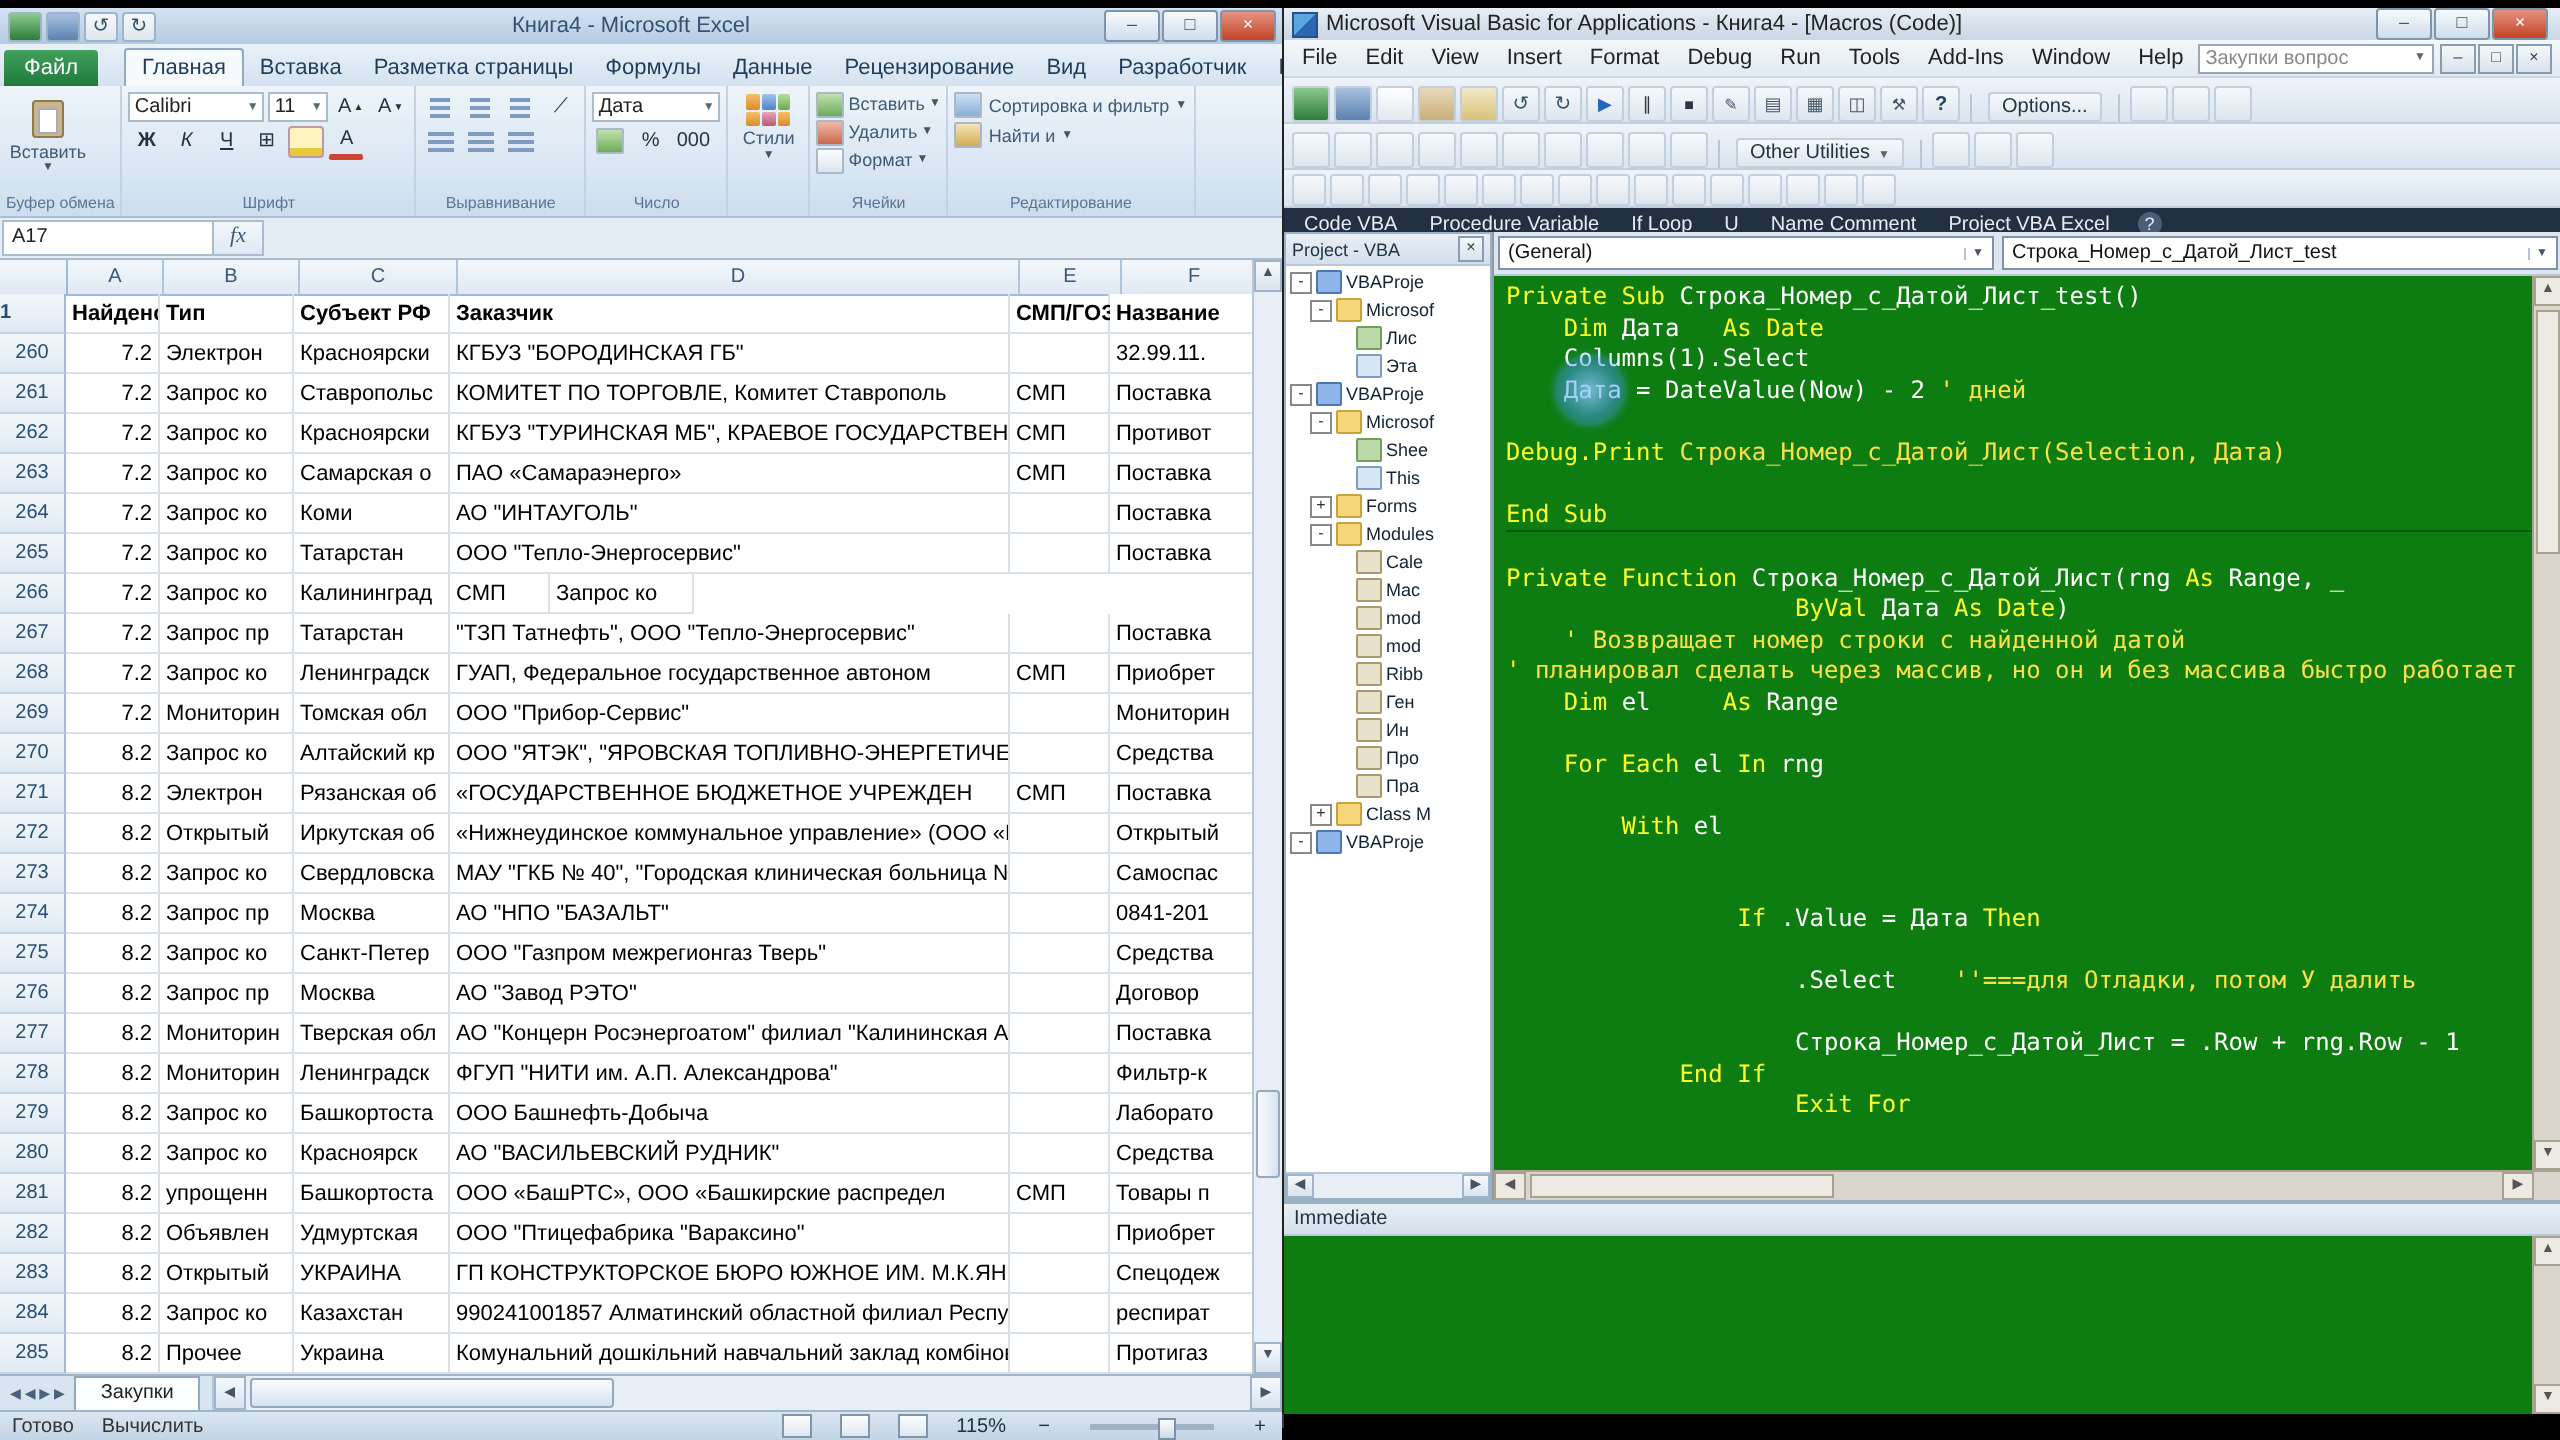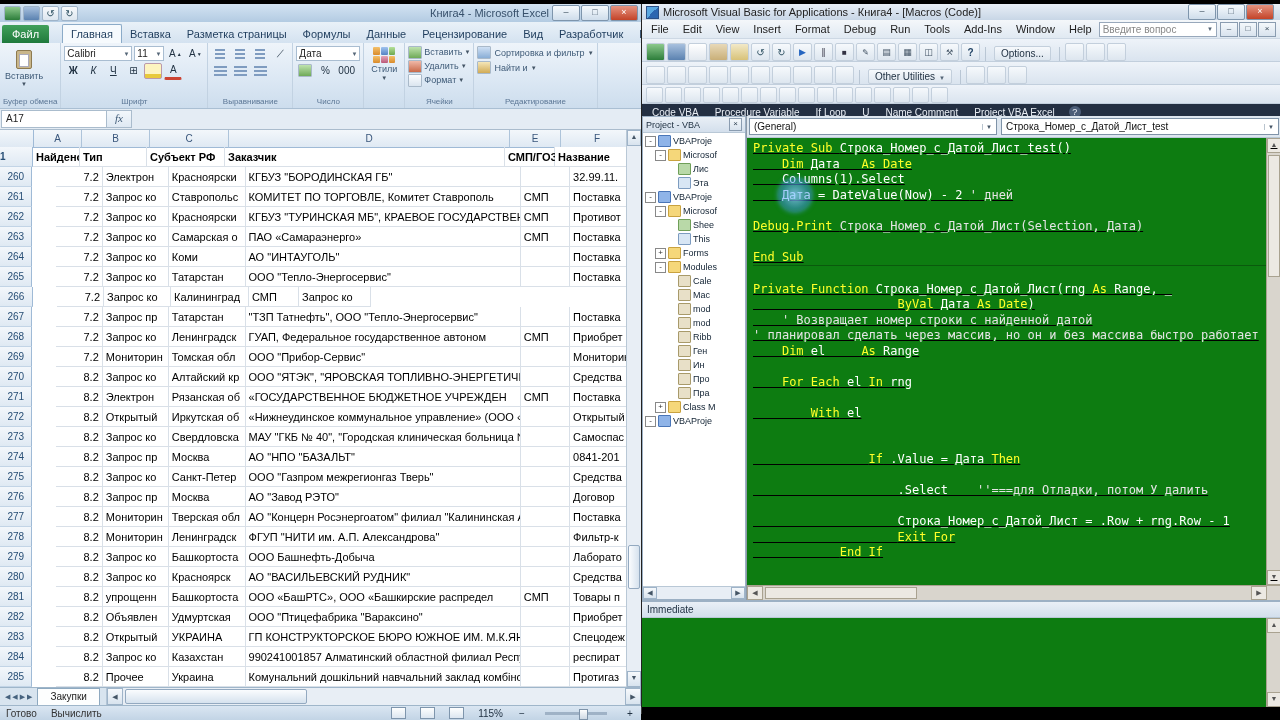--- a/index.html
+++ b/index.html
@@ -5,21 +5,21 @@
   html,body{margin:0;padding:0;background:#000;}
   #stage{position:relative;width:1280px;height:720px;background:#000;overflow:hidden;
          font-family:"Liberation Sans","DejaVu Sans",sans-serif;-webkit-font-smoothing:antialiased;}
   
   #excel{position:absolute;left:0;top:4px;width:641px;height:710px;background:#dbe7f2;border-right:1px solid #3a3a3a;}
   .x-title{height:18px;background:linear-gradient(#d3e3f2,#b3cbe2);display:flex;align-items:center;font-size:11px;color:#37506b;}
   .qat{display:flex;gap:2px;padding:0 4px;align-items:center;}
   .qicon{width:15px;height:13px;border-radius:2px;border:1px solid #9fb4c9;background:linear-gradient(#f6f9fc,#dde6ef);display:flex;align-items:center;justify-content:center;font-size:8px;color:#345;}
   .qicon.ic-excel{background:linear-gradient(#8cc98c,#2c7d3a);color:#fff;}
   .qicon.ic-save{background:linear-gradient(#a7c0de,#5b82b0);}
-  .x-title .t{flex:1;text-align:right;}
+  .x-title .t{flex:1;text-align:center;}
   .winbtns{display:flex;gap:1px;padding:0 3px;}
   .wb{width:26px;height:14px;border:1px solid #7e95ac;border-radius:2px;font-size:9px;line-height:12px;text-align:center;background:linear-gradient(#f6fafd,#cfddeb);color:#456;}
   .wb.close{background:linear-gradient(#e59380,#c34328);color:#fff;}
   .x-tabs{height:21px;display:flex;align-items:flex-end;background:linear-gradient(#e9f1f8,#d4e2f0);font-size:11px;color:#1e3c5c;padding-left:2px;}
   .tabgroup{display:flex;align-items:flex-end;}
   .x-tab{padding:3px 8px 3px;white-space:nowrap;}
   .x-tab.file{background:linear-gradient(#41a05b,#1f7a3c);color:#fff;border-radius:2px 2px 0 0;margin-right:13px;padding:3px 10px;}
   .x-tab.active{background:#f6fafd;border:1px solid #8babc8;border-bottom:none;border-radius:2px 2px 0 0;}
   
   .x-ribbon{height:65px;background:linear-gradient(#eef4fa,#dce8f4 55%,#cddded);border-bottom:1px solid #aabfd3;display:flex;font-size:9px;color:#3e5a77;overflow:hidden;}
@@ -63,21 +63,21 @@
   
   .sheetwrap{position:relative;height:557px;background:#fff;}
   .colrow{display:flex;height:17px;}
   .corner{width:33px;height:17px;background:linear-gradient(#f3f7fb,#dfe9f3);border-right:1px solid #9fbad6;border-bottom:1px solid #9fbad6;}
   .colgroup{display:flex;}
   .colh{height:17px;line-height:17px;text-align:center;font-size:10px;color:#39567b;background:linear-gradient(#f3f7fb,#dfe9f3);border-right:1px solid #aec4da;border-bottom:1px solid #9fbad6;}
   .w-n{width:33px;}.w-a{width:47px;}.w-b{width:67px;}.w-c{width:78px;}.w-d{width:280px;}.w-e{width:50px;}.w-f{width:72px;}
   .grow{display:flex;height:20px;background:#fff;}
   .cell{height:20px;line-height:20px;border-right:1px solid #d9e0e8;border-bottom:1px solid #d9e0e8;overflow:hidden;white-space:nowrap;padding:0 3px;font-size:11px;color:#000;box-sizing:border-box;}
   .cell.rnum{background:linear-gradient(#f3f7fb,#dfe9f3);border-right:1px solid #9fbad6;border-bottom:1px solid #c2d4e6;color:#274e75;text-align:center;font-size:10px;padding:0;}
-  .cell.num{text-align:right;margin-left:24px;}
+  .cell.num{text-align:right;}
   .grow.hdr .cell{font-weight:bold;text-align:left;}
   .grow.hdr .w-e{overflow:visible;}
   .grow.hdr .w-f{background:#fff;position:relative;}
   .gvs{position:absolute;right:0;top:0;bottom:0;width:14px;background:#e8eef5;border-left:1px solid #b9c8d6;display:flex;flex-direction:column;}
   .sarr{height:14px;background:linear-gradient(#f6f9fc,#d8e3ee);border:1px solid #9fb4c9;font-size:7px;line-height:12px;text-align:center;color:#456;}
   .strack{flex:1;position:relative;}
   .sthumb{position:absolute;left:1px;right:1px;top:76%;height:42px;background:linear-gradient(90deg,#fafcfe,#d6e2ee);border:1px solid #93a9c0;border-radius:2px;}
   
   .x-sheets{height:17px;background:#d8e4ef;display:flex;align-items:stretch;font-size:10px;border-top:1px solid #9fb6ca;color:#345;}
   .navs{display:flex;align-items:center;gap:3px;padding:0 5px;font-size:7px;color:#46627e;}
@@ -153,29 +153,29 @@
   .ti-mod{background:#e8e0c8;border-color:#a89a6a;}
   .proj-hs{height:12px;border-top:1px solid #b9c8d6;background:#e4e9ef;display:flex;}
   .proj-hs .hsarr{width:12px;line-height:10px;}
   
   .codecol{position:absolute;left:105px;top:0;right:0;bottom:107px;display:flex;flex-direction:column;background:#cfd6de;}
   .procrow{height:22px;display:flex;gap:4px;padding:2px 2px;background:#dde6ef;box-sizing:border-box;border-bottom:1px solid #b9c8d6;}
   .proccombo{background:#fff;border:1px solid #7f93a8;font-size:10px;display:flex;align-items:center;padding:0 4px;color:#111;white-space:nowrap;overflow:hidden;}
   .proccombo .arr{margin-left:auto;font-size:6px;color:#456;border-left:1px solid #b9c4ce;padding-left:3px;}
   .proccombo.left{width:238px;}
   .proccombo.right{flex:1;}
-  .codewrap{flex:1;display:flex;min-height:0;text-decoration:underline;}
+  .codewrap{flex:1;display:flex;min-height:0;}
   .codearea{flex:1;background:#0d7c11;overflow:hidden;position:relative;
             font-family:"DejaVu Sans Mono","Liberation Mono",monospace;font-size:12px;line-height:15.5px;
             padding:3px 0 0 6px;}
   .cline{height:15.5px;white-space:pre;}
   .cline.sep{border-top:1px solid #0a5a0d;}
   .c-k{color:#ffff29;}
   .c-w{color:#ffffff;}
-  .c-c{color:#e5e5e5;}
+  .c-c{color:#fde047;}
   .clickcircle{position:absolute;left:31px;top:40px;width:34px;height:34px;border-radius:50%;z-index:3;
       background:radial-gradient(circle,rgba(140,200,255,.8) 0%,rgba(70,150,240,.5) 55%,rgba(70,150,240,.12) 100%);
       box-shadow:0 0 5px rgba(80,160,255,.7);}
   .vscroll{width:14px;background:#d9d5cd;display:flex;flex-direction:column;border-left:1px solid #a9a290;}
   .vsbtn{height:13px;background:#ece9e3;border:1px solid #a9a290;font-size:7px;line-height:11px;text-align:center;color:#555;}
   .vstrack{flex:1;position:relative;}
   .vsthumb{position:absolute;left:1px;right:1px;top:2px;height:120px;background:#ece9e3;border:1px solid #a9a290;}
   .hsrow{height:14px;display:flex;background:#d9d5cd;border-top:1px solid #a9a290;}
   .hsbtn{width:14px;background:#ece9e3;border:1px solid #a9a290;font-size:7px;line-height:12px;text-align:center;color:#555;}
   .hstrack2{flex:1;position:relative;}
@@ -702,21 +702,21 @@
           <span class="mi">Insert</span>
           <span class="mi">Format</span>
           <span class="mi">Debug</span>
           <span class="mi">Run</span>
           <span class="mi">Tools</span>
           <span class="mi">Add-Ins</span>
           <span class="mi">Window</span>
           <span class="mi">Help</span>
         </div>
       <div class="qbox">
-        <span>Введите вопрос</span>
+        <span>Закупки вопрос</span>
         <span class="arr">▼</span>
       </div>
       <div class="mdibtns">
         <span class="mdib">–</span>
         <span class="mdib">□</span>
         <span class="mdib">×</span>
       </div>
     </div>
 
     <div class="v-tb">
@@ -1013,23 +1013,23 @@
               <div class="cline"><span class="c-w">                </span><span class="c-k">If</span><span class="c-w"> .Value = Дата </span><span class="c-k">Then</span></div>
 
               <div class="cline"></div>
 
               <div class="cline"><span class="c-w">                    .Select    </span><span class="c-c">''===для Отладки, потом У далить</span></div>
 
               <div class="cline"></div>
 
               <div class="cline"><span class="c-w">                    Строка_Номер_с_Датой_Лист = .Row + rng.Row - 1</span></div>
 
+              <div class="cline"><span class="c-w">            </span><span class="c-k">End If</span></div>
+
               <div class="cline"><span class="c-w">                    </span><span class="c-k">Exit For</span></div>
-
-              <div class="cline"><span class="c-w">            </span><span class="c-k">End If</span></div>
             </div>
           <div class="vscroll">
             <div class="vsbtn">▲</div>
             <div class="vstrack">
                 <div class="vsthumb"></div>
               </div>
             <div class="vsbtn">▼</div>
           </div>
         </div>
 

